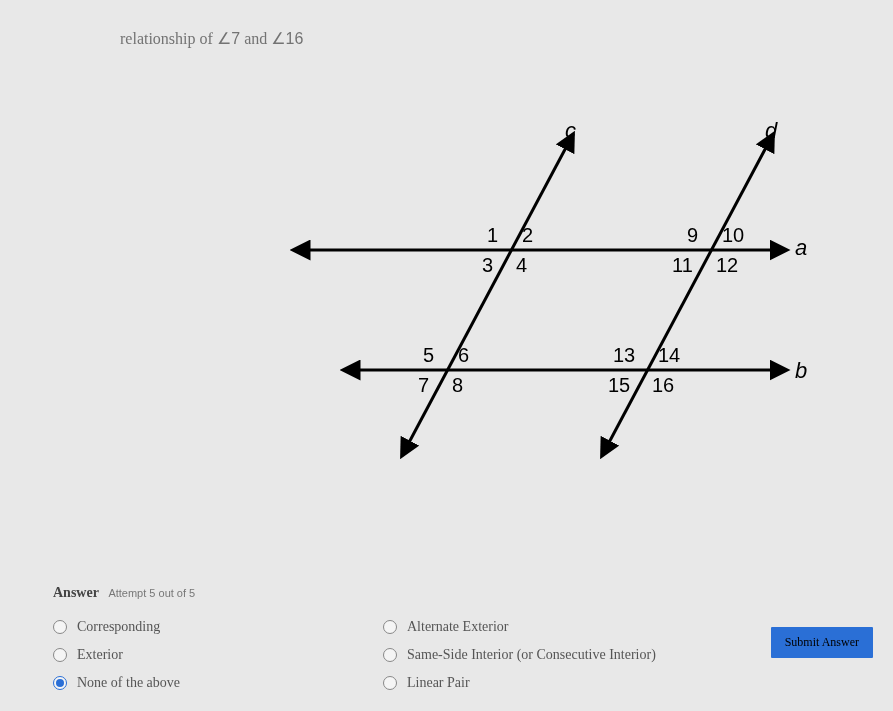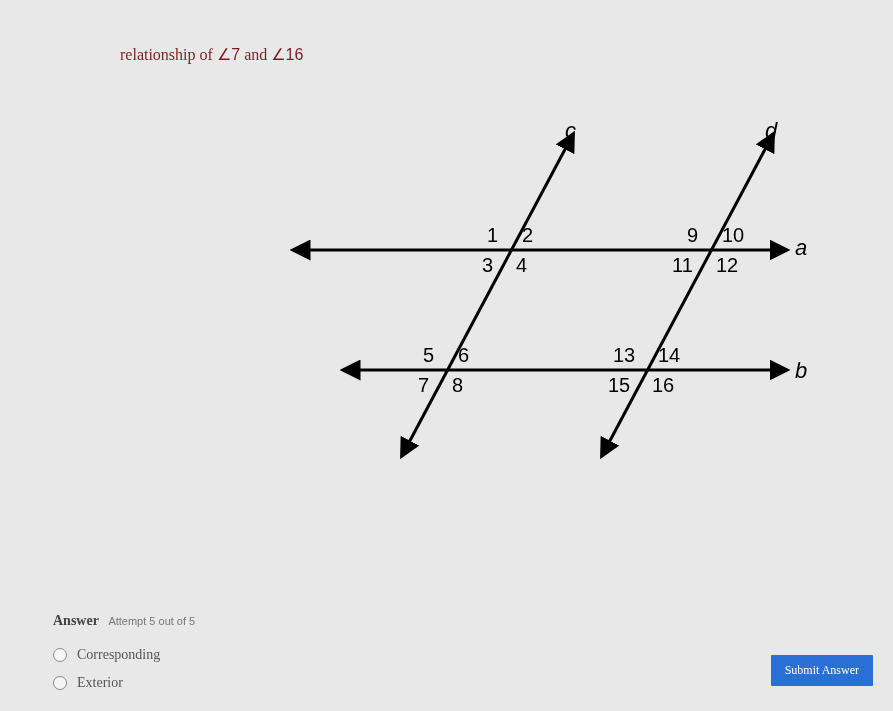--- a/index.html
+++ b/index.html
@@ -7,24 +7,24 @@
       width: 893px;
       height: 711px;
       font-family: Georgia, 'Times New Roman', serif;
       background: #e8e8e8;
       position: relative;
       overflow: hidden;
       color: #333;
     }
     .question {
       position: absolute;
-      top: 45px;
+      top: 29px;
       left: 120px;
       font-size: 16px;
-      color: #7f1d1d;
+      color: #737373;
     }
     .angle { font-family: Arial, sans-serif; }
     .diagram {
       position: absolute;
       top: 110px;
       left: 240px;
       width: 580px;
       height: 380px;
     }
     .diagram svg { width: 100%; height: 100%; }
@@ -90,21 +90,21 @@
       content: "";
       width: 8px; height: 8px;
       background: #2a6fd6;
       border-radius: 50%;
     }
     .submit-btn {
       position: absolute;
       right: 0px;
       top: 42px;
       background: #2a6fd6;
-      color: #ffffff;
+      color: #000000;
       font-family: Georgia, serif;
       font-size: 12px;
       padding: 8px 14px;
       border: none;
       cursor: pointer;
       border-radius: 1px;
     }
   </style>
 </head>
 <body>
@@ -165,18 +165,36 @@
   <div class="options-row">
     <div class="options-col col1">
       <div class="option">
         <span class="radio"></span>
         <span>Corresponding</span>
       </div>
       <div class="option">
         <span class="radio"></span>
         <span>Exterior</span>
       </div>
+      <div class="option">
+        <span class="radio selected"></span>
+        <span>None of the above</span>
+      </div>
     </div>
 
+    <div class="options-col col2">
+      <div class="option">
+        <span class="radio"></span>
+        <span>Alternate Exterior</span>
+      </div>
+      <div class="option">
+        <span class="radio"></span>
+        <span>Same-Side Interior (or Consecutive Interior)</span>
+      </div>
+      <div class="option">
+        <span class="radio"></span>
+        <span>Linear Pair</span>
+      </div>
+    </div>
 
     <button class="submit-btn">Submit Answer</button>
   </div>
 </div>
 
 </body></html>

